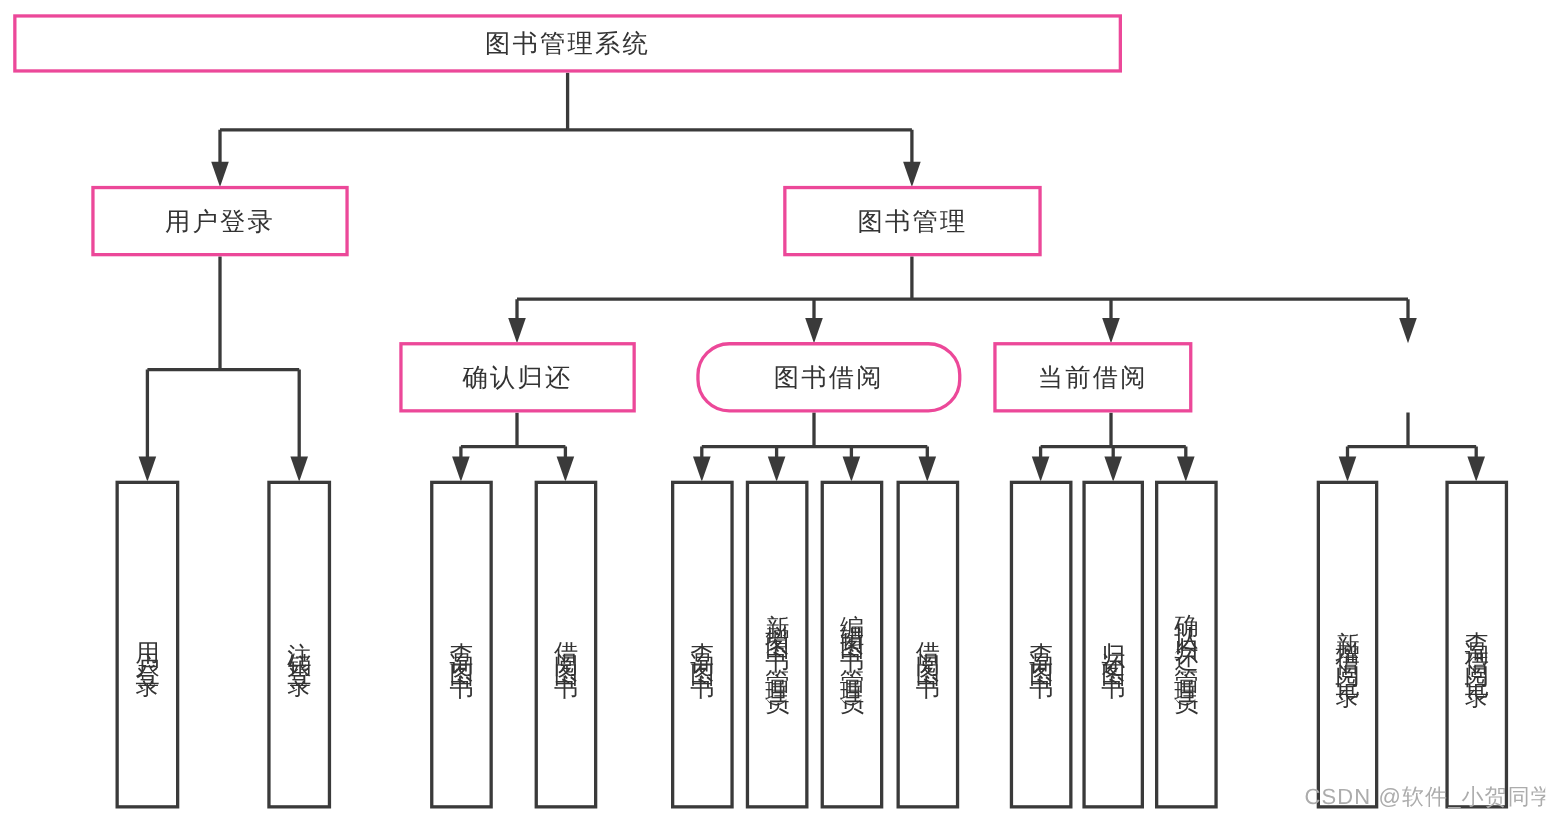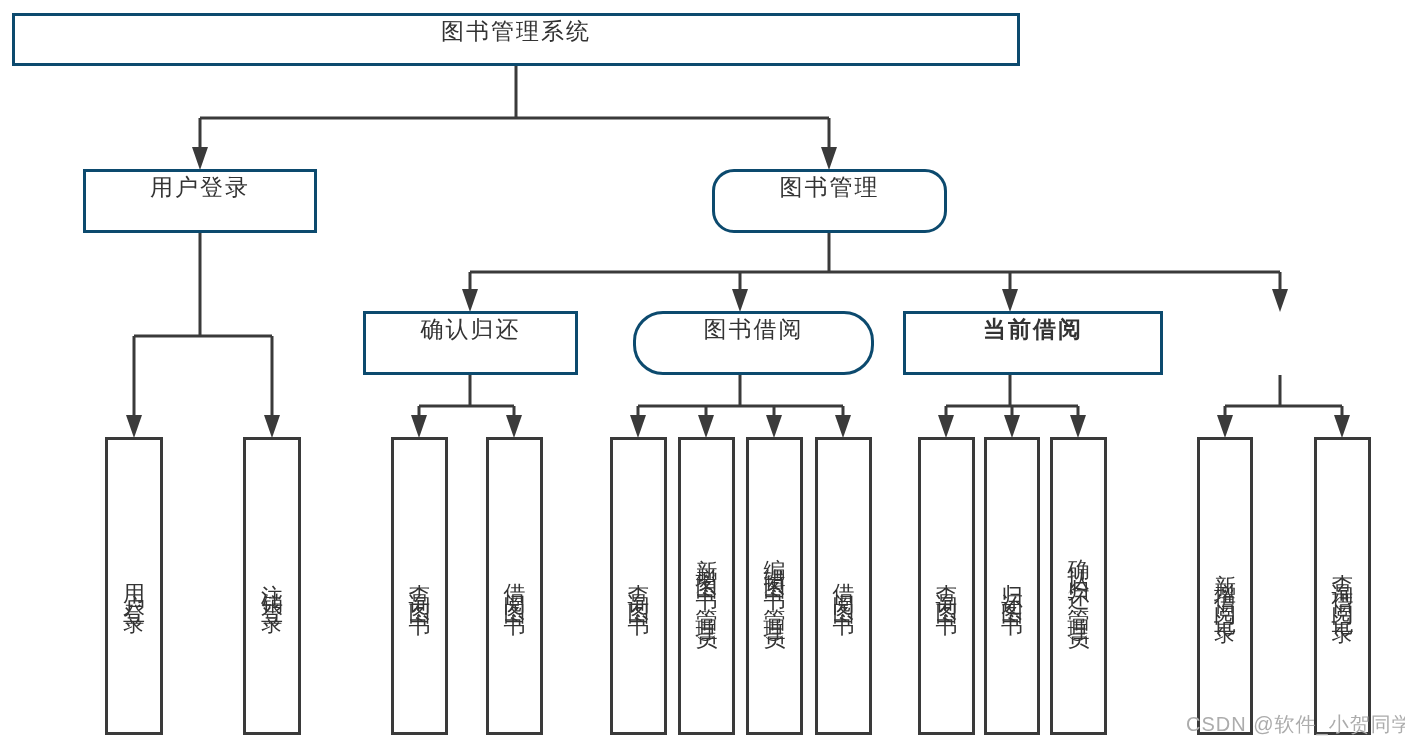--- a/index.html
+++ b/index.html
@@ -4,22 +4,22 @@
 <style>
   html,body{margin:0;padding:0;background:#fff;}
   .canvas{
     position:relative;width:1405px;height:747px;background:#ffffff;
     font-family:"Liberation Sans","DejaVu Sans",sans-serif;color:#333333;overflow:hidden;
   }
   .wires{position:absolute;left:0;top:0;z-index:1;}
   .wires path{stroke:#3a3a3a;stroke-width:3;fill:none;}
   .wires polygon{fill:#3a3a3a;stroke:none;}
   .hbox{
-    position:absolute;box-sizing:border-box;background:#ffffff;border:3px solid #0c4a6e;
-    display:flex;justify-content:center;
+    position:absolute;box-sizing:border-box;background:#ffffff;border:3px solid #ec4899;
+    display:flex;align-items:center;justify-content:center;
     font-size:23px;letter-spacing:2px;z-index:2;white-space:nowrap;
   }
   .vbox{
     position:absolute;box-sizing:border-box;background:#ffffff;border:3px solid #3a3a3a;
     display:flex;align-items:center;justify-content:center;z-index:2;
   }
   .vbox .vtext{
     writing-mode:vertical-rl;text-orientation:mixed;
     font-size:22px;letter-spacing:10px;line-height:1.1;white-space:nowrap;
   }
@@ -83,31 +83,31 @@
     </g>
   </svg>
 
   <div class="hbox" style="left:12px;top:13px;width:1008px;height:53px;">
     <span>图书管理系统</span>
   </div>
 
   <div class="hbox" style="left:83px;top:169px;width:234px;height:64px;">
     <span>用户登录</span>
   </div>
-  <div class="hbox" style="left:712px;top:169px;width:235px;height:64px;border-radius:22px;">
+  <div class="hbox" style="left:712px;top:169px;width:235px;height:64px;">
     <span>图书管理</span>
   </div>
 
   <div class="hbox" style="left:363px;top:311px;width:215px;height:64px;">
     <span>确认归还</span>
   </div>
   <div class="hbox" style="left:633px;top:311px;width:241px;height:64px;border-radius:30px;">
     <span>图书借阅</span>
   </div>
-  <div class="hbox" style="left:903px;top:311px;width:260px;height:64px;font-weight:bold;">
+  <div class="hbox" style="left:903px;top:311px;width:181px;height:64px;">
     <span>当前借阅</span>
   </div>
 
   <div class="vbox" style="left:105px;top:437px;width:58px;height:298px;">
     <span class="vtext">用户登录</span>
   </div>
   <div class="vbox" style="left:243px;top:437px;width:58px;height:298px;">
     <span class="vtext">注销登录</span>
   </div>
 

